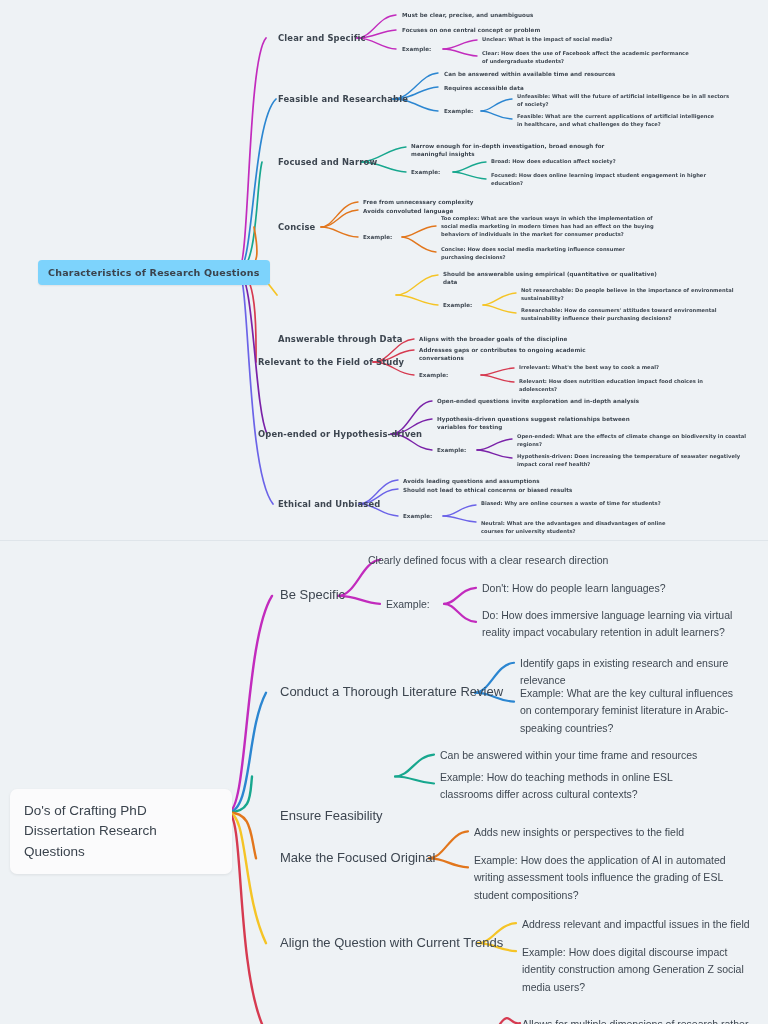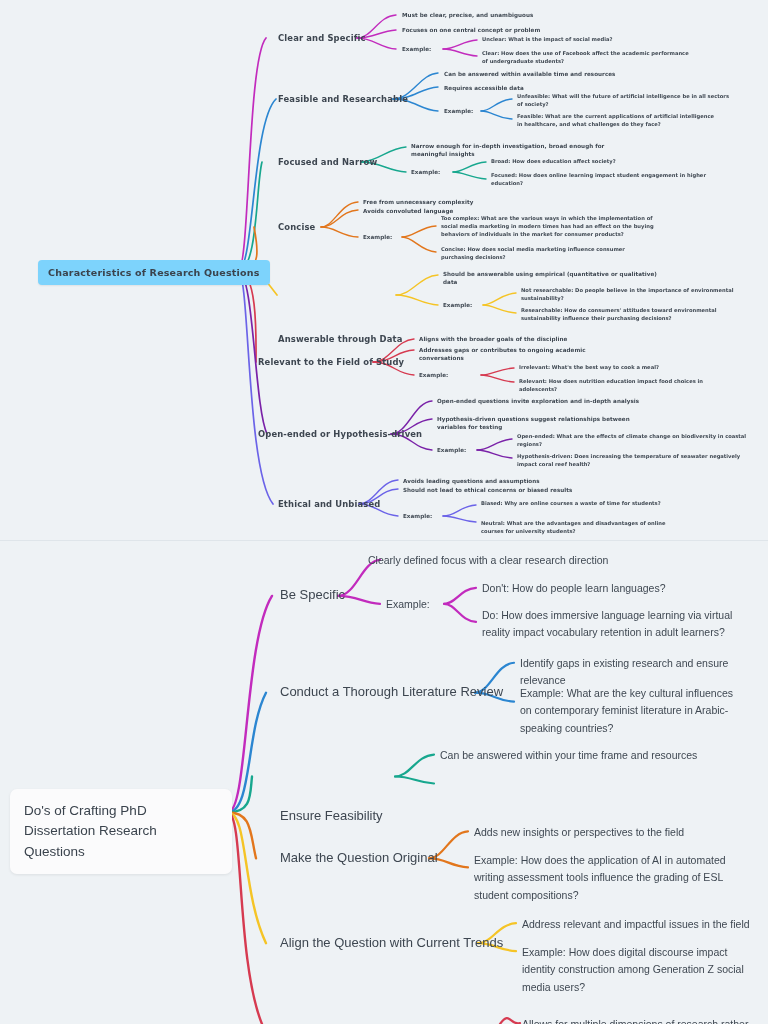--- a/index.html
+++ b/index.html
@@ -228,22 +228,23 @@
     <div class="node lvl2" style="left:386px; top:55px;">Example:</div>
     <div class="node lvl3" style="left:482px; top:39px; width:270px;">Don't: How do people learn languages?</div>
     <div class="node lvl3" style="left:482px; top:66px; width:263px;">Do: How does immersive language learning via virtual reality impact vocabulary retention in adult learners?</div>
 
     <div class="node lvl1" style="left:280px; top:143px;">Conduct a Thorough Literature Review</div>
     <div class="node lvl2" style="left:520px; top:144px; width:224px;">Example: What are the key cultural influences on contemporary feminist literature in Arabic-speaking countries?</div>
     <div class="node lvl2" style="left:520px; top:114px; width:248px;">Identify gaps in existing research and ensure relevance</div>
 
     <div class="node lvl1" style="left:280px; top:227px;margin-top:40px;">Ensure Feasibility</div>
     <div class="node lvl2" style="left:440px; top:206px; width:280px;">Can be answered within your time frame and resources</div>
-
-    <div class="node lvl1" style="left:280px; top:309px;">Make the Question Original</div>
+    <div class="node lvl2" style="left:440px; top:228px; width:240px;">Example: How do teaching methods in online ESL classrooms differ across cultural contexts?</div>
+
+    <div class="node lvl1" style="left:280px; top:309px;">Make the Focused Original</div>
     <div class="node lvl2" style="left:474px; top:311px; width:256px;">Example: How does the application of AI in automated writing assessment tools influence the grading of ESL student compositions?</div>
     <div class="node lvl2" style="left:474px; top:283px; width:280px;">Adds new insights or perspectives to the field</div>
 
     <div class="node lvl1" style="left:280px; top:394px;">Align the Question with Current Trends</div>
     <div class="node lvl2" style="left:522px; top:375px; width:240px;">Address relevant and impactful issues in the field</div>
     <div class="node lvl2" style="left:522px; top:403px; width:240px;">Example: How does digital discourse impact identity construction among Generation Z social media users?</div>
 
     <div class="node lvl2" style="left:522px; top:475px; width:240px;">Allows for multiple dimensions of research rather than a simple answer</div>
   </section>
 

